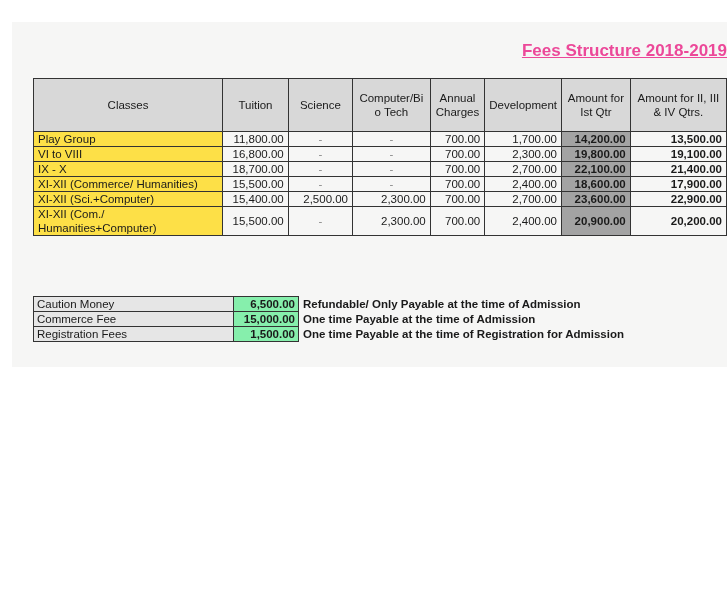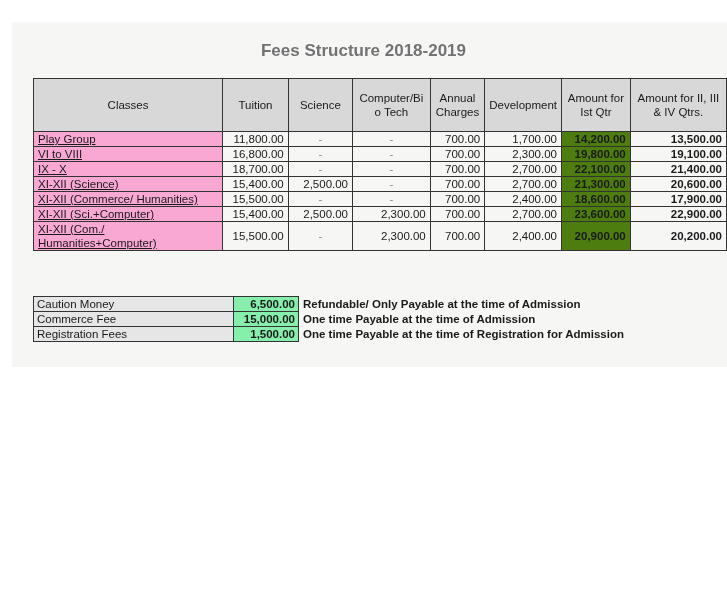--- a/index.html
+++ b/index.html
@@ -6,38 +6,38 @@
   body {
     width: 727px; height: 608px; background: #ffffff;
     font-family: "Liberation Sans", sans-serif; color: #1a1a1a;
     position: relative; overflow: hidden;
   }
   .paper {
     position: absolute; left: 12px; top: 22px; width: 715px; height: 345px;
     background: #f6f6f5;
   }
   .title {
-    position: absolute; left: 0; top: 41px; width: 727px; text-align: center;
-    font-size: 17px; font-weight: bold; color: #737373;
+    position: absolute; left: 0; top: 41px; width: 727px; text-align: right;
+    font-size: 17px; font-weight: bold; color: #ec4899; text-decoration: underline;
   }
   table.fees {
     position: absolute; left: 33px; top: 78px;
     border-collapse: collapse; font-size: 11.5px;
   }
   table.fees th, table.fees td {
     border: 1px solid #333; padding: 0 4px; height: 14px; line-height: 14px;
   }
   table.fees th {
     background: #d8d8d8; font-weight: normal; text-align: center;
     height: 52px; line-height: 14px; font-size: 11.5px;
   }
   table.fees td { background: #f6f6f5; text-align: right; }
-  table.fees td.cls { text-align: left; background: #f9a8d4; text-decoration: underline; }
+  table.fees td.cls { text-align: left; background: #fde047; }
   table.fees td.dash { text-align: center; color: #888; }
-  table.fees td.bold { font-weight: bold; background: #4d7c0f; }
+  table.fees td.bold { font-weight: bold; background: #a3a3a3; }
   table.fees td.bold2 { font-weight: bold; padding-left: 40px; }
   table.extra {
     position: absolute; left: 33px; top: 296px;
     border-collapse: collapse; font-size: 11.5px;
   }
   table.extra td { height: 14px; line-height: 14px; padding: 0 3px; margin-top: 44px; }
   table.extra td.lbl { border: 1px solid #333; width: 193px; background: #e6e6e6; }
   table.extra td.amt { border: 1px solid #333; width: 58px; text-align: right; font-weight: bold; background: #86efac; }
   table.extra td.note { font-weight: bold; padding-left: 4px; }
 </style>
@@ -85,30 +85,20 @@
         <td class="cls">IX - X</td>
         <td>18,700.00</td>
         <td class="dash">-</td>
         <td class="dash">-</td>
         <td>700.00</td>
         <td>2,700.00</td>
         <td class="bold">22,100.00</td>
         <td class="bold2">21,400.00</td>
       </tr>
       <tr>
-        <td class="cls">XI-XII (Science)</td>
-        <td>15,400.00</td>
-        <td>2,500.00</td>
-        <td class="dash">-</td>
-        <td>700.00</td>
-        <td>2,700.00</td>
-        <td class="bold">21,300.00</td>
-        <td class="bold2">20,600.00</td>
-      </tr>
-      <tr>
         <td class="cls">XI-XII (Commerce/ Humanities)</td>
         <td>15,500.00</td>
         <td class="dash">-</td>
         <td class="dash">-</td>
         <td>700.00</td>
         <td>2,400.00</td>
         <td class="bold">18,600.00</td>
         <td class="bold2">17,900.00</td>
       </tr>
       <tr>

